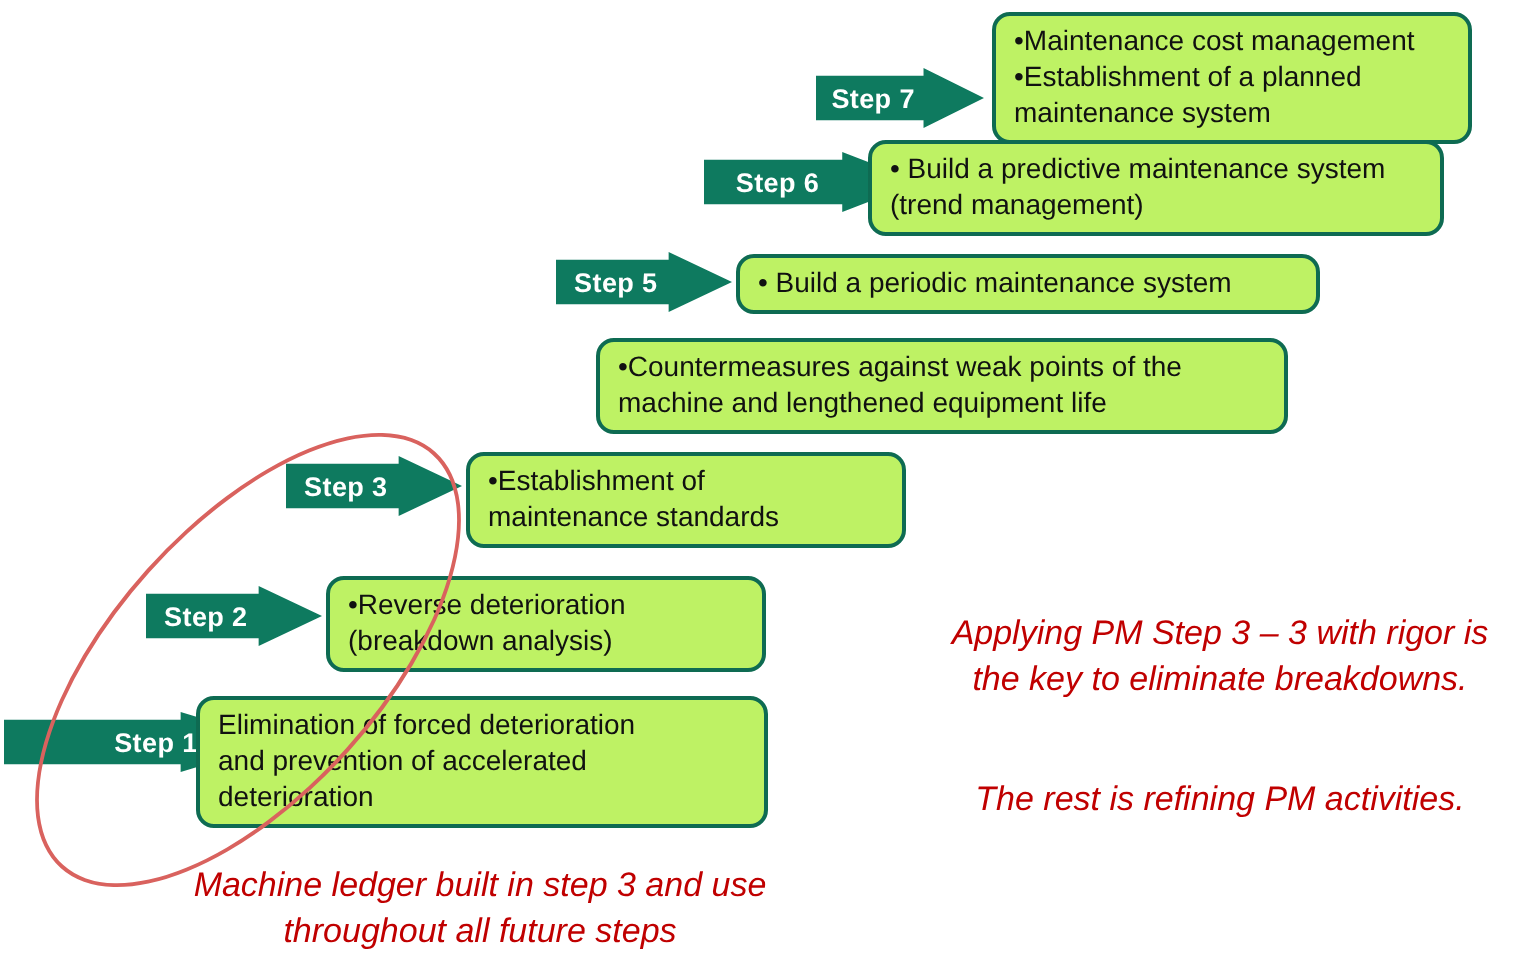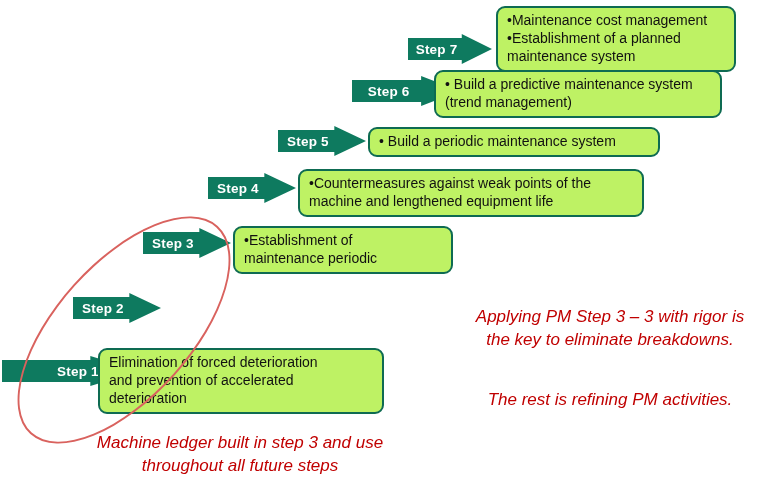--- a/index.html
+++ b/index.html
@@ -91,38 +91,39 @@
 (trend management)</span>
   </div>
 
   <div class="arrow" style="left:278px;top:126px;width:88px;">
     <span class="arrow-label">Step 5</span>
   </div>
   <div class="box" style="left:368px;top:127px;width:292px;">
     <span class="box-text">• Build a periodic maintenance system</span>
   </div>
 
-  <div class="arrow" style="left:208px;top:173px;width:88px;">
-    <span class="arrow-label">Step 4</span>
-  </div>
   <div class="box" style="left:298px;top:169px;width:346px;">
     <span class="box-text">•Countermeasures against weak points of the
 machine and lengthened equipment life</span>
   </div>
 
   <div class="arrow" style="left:143px;top:228px;width:88px;">
     <span class="arrow-label">Step 3</span>
   </div>
   <div class="box" style="left:233px;top:226px;width:220px;">
     <span class="box-text">•Establishment of
-maintenance periodic</span>
+maintenance standards</span>
   </div>
 
   <div class="arrow" style="left:73px;top:293px;width:88px;">
     <span class="arrow-label">Step 2</span>
+  </div>
+  <div class="box" style="left:163px;top:288px;width:220px;">
+    <span class="box-text">•Reverse deterioration
+(breakdown analysis)</span>
   </div>
 
   <div class="arrow" style="left:2px;top:356px;width:94px;padding-left:44px;">
     <span class="arrow-label">Step 1</span>
   </div>
   <div class="box" style="left:98px;top:348px;width:286px;">
     <span class="box-text">Elimination of forced deterioration
 and prevention of accelerated
 deterioration</span>
   </div>

